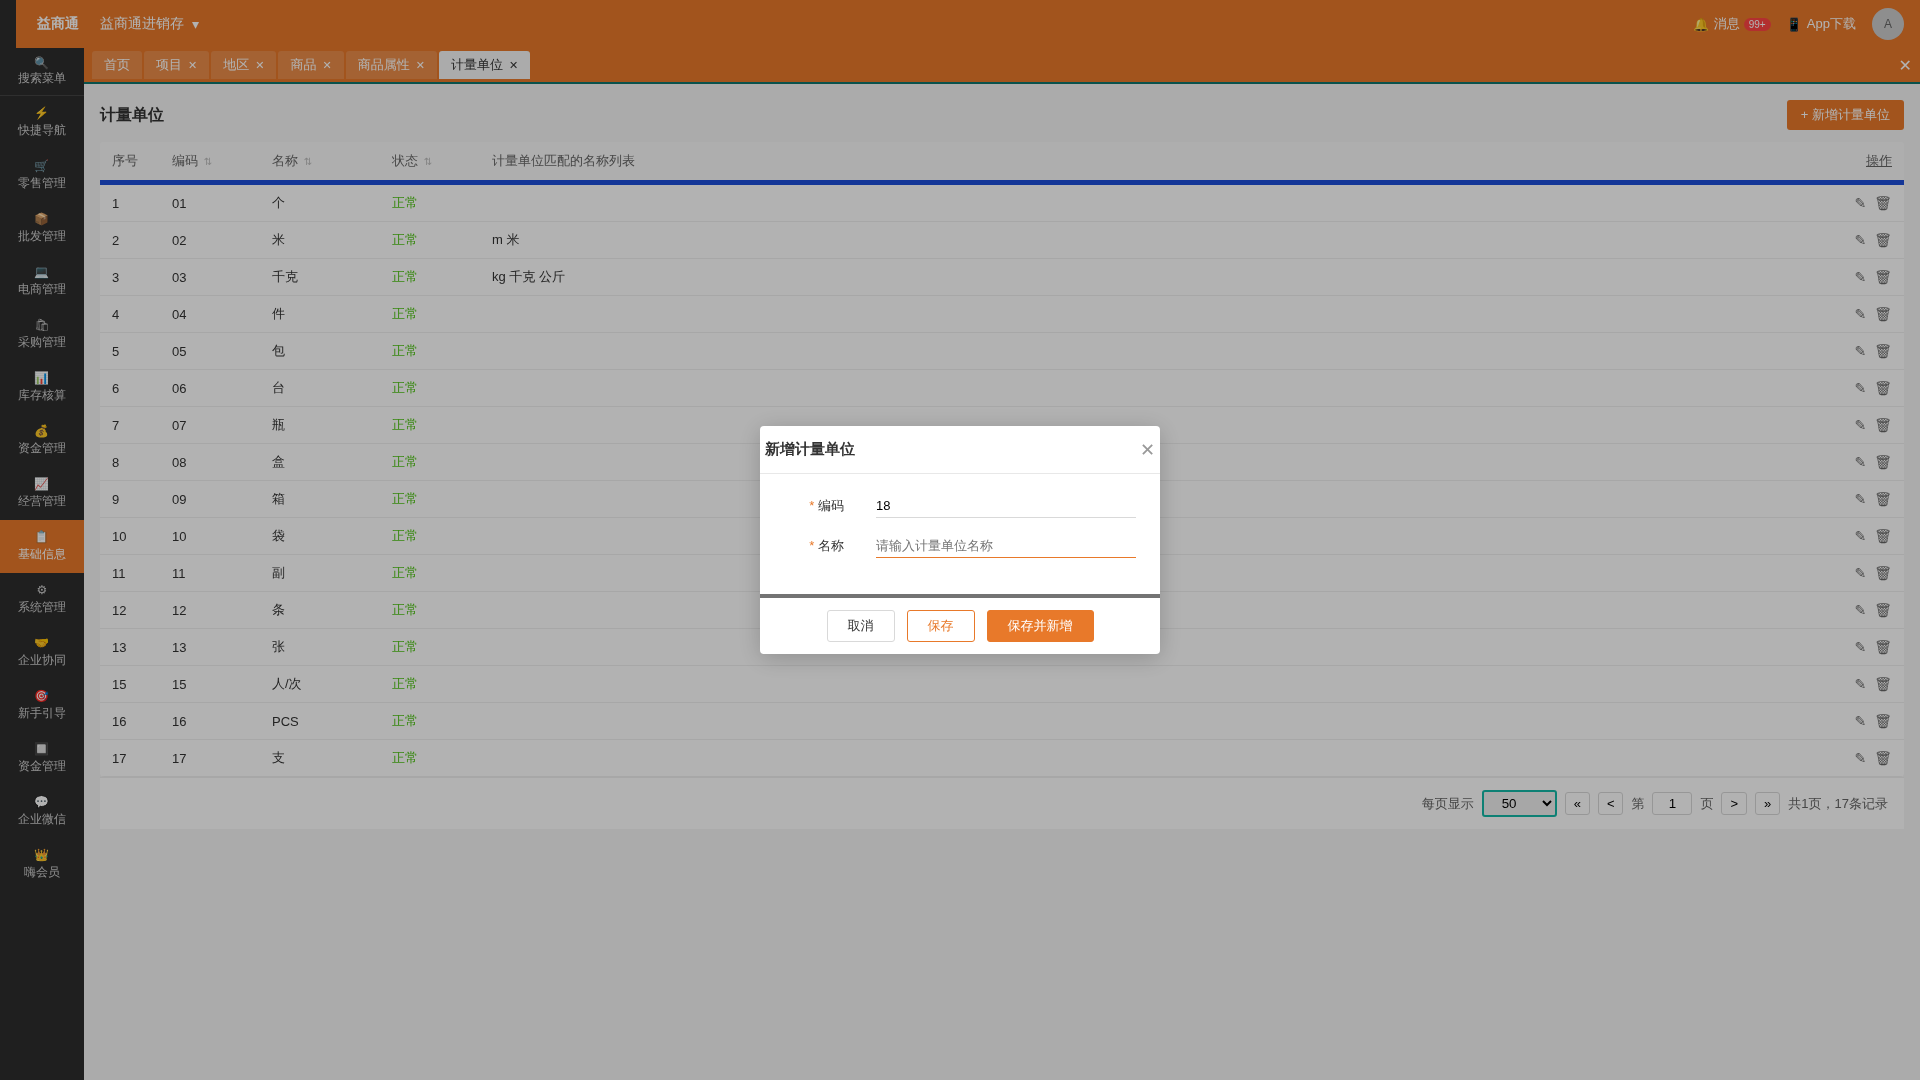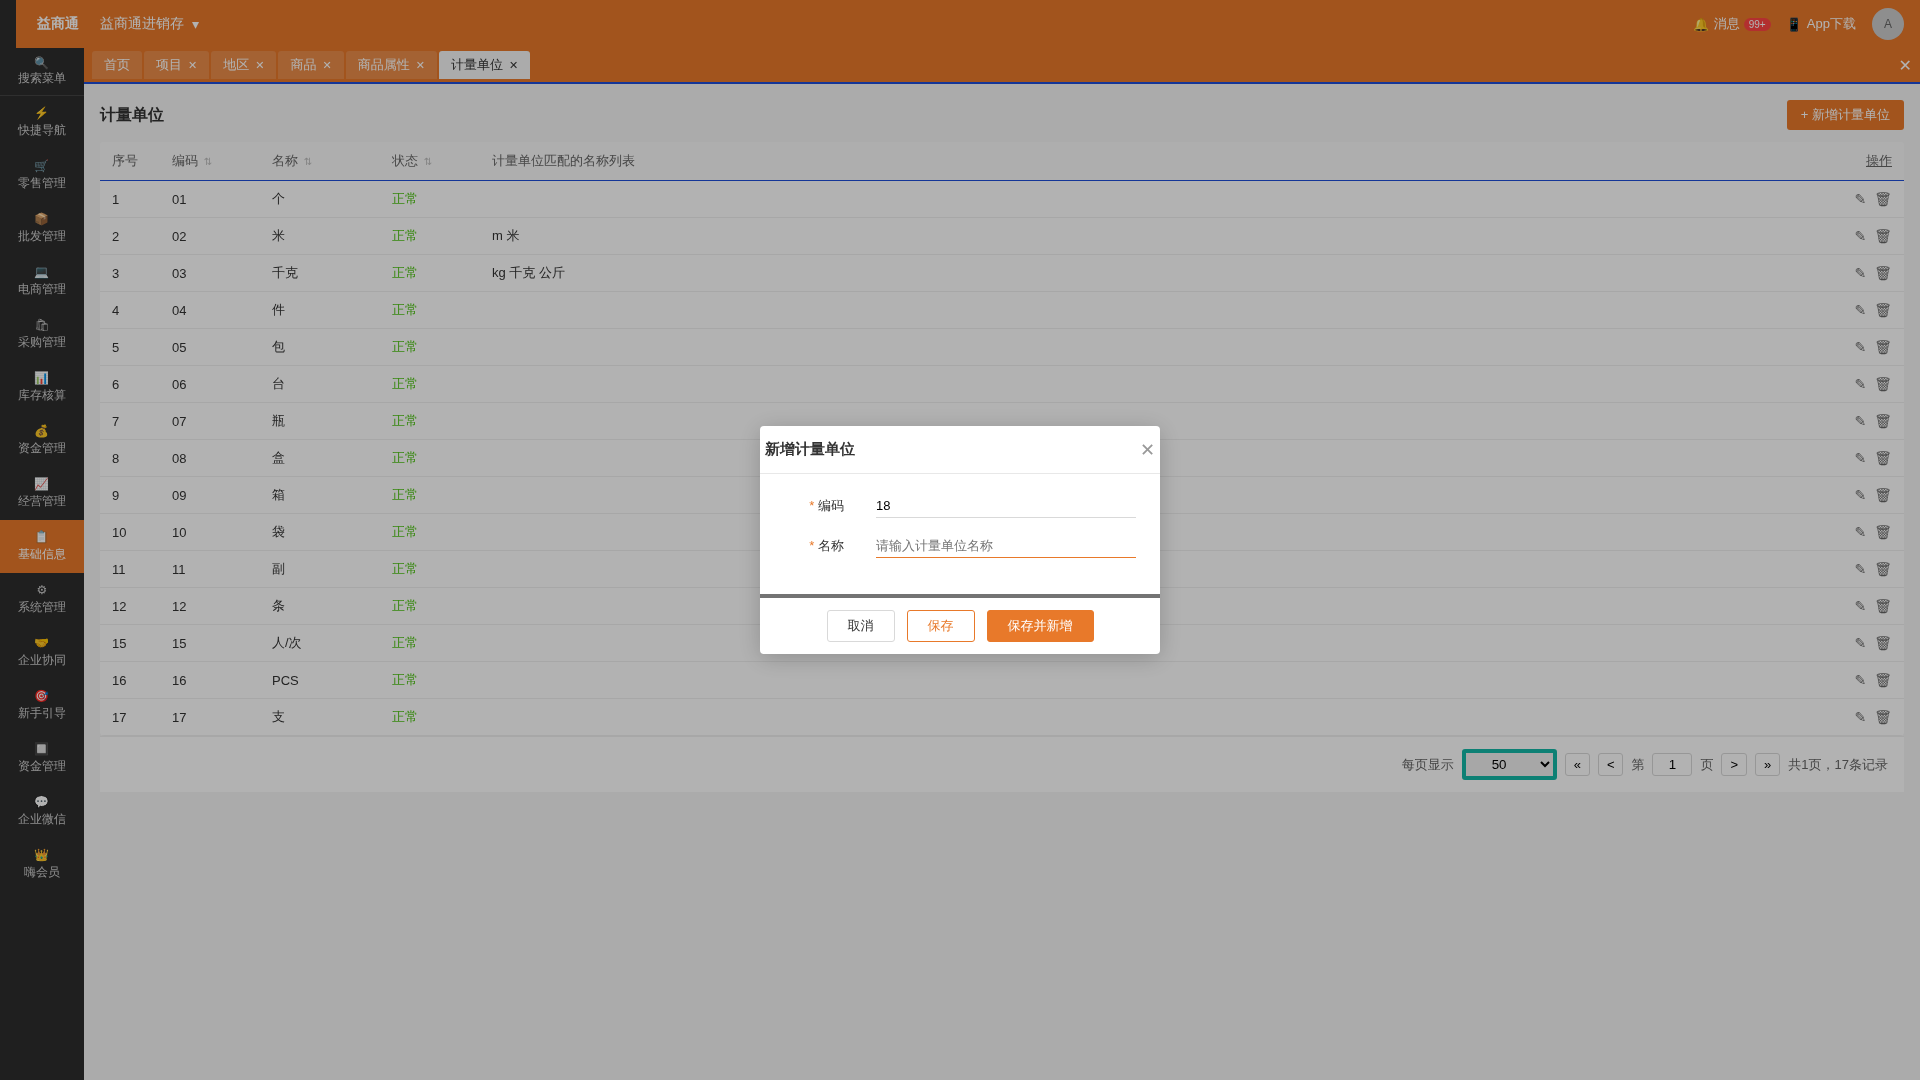--- a/index.html
+++ b/index.html
@@ -18,49 +18,49 @@
 
     
     .top-header { background: #e8792a; height: 48px; display: flex; align-items: center; justify-content: space-between; padding: 0 16px; flex-shrink: 0; }
     .top-header-left { display: flex; align-items: center; gap: 8px; color: white; font-size: 14px; }
     .top-header-right { display: flex; align-items: center; gap: 16px; color: white; font-size: 13px; }
     .header-btn { background: none; border: none; color: white; cursor: pointer; font-size: 13px; display: flex; align-items: center; gap: 4px; }
     .notification-badge { background: #ff4444; color: white; border-radius: 10px; padding: 1px 5px; font-size: 10px; }
     .avatar { width: 32px; height: 32px; border-radius: 50%; background: #ccc; display: flex; align-items: center; justify-content: center; color: #666; font-size: 12px; }
 
     
-    .tab-bar { background: #e8792a; display: flex; align-items: center; padding: 0 8px; height: 36px; flex-shrink: 0; gap: 2px; border-bottom: 2px solid #1d4ed8; }
+    .tab-bar { background: #e8792a; display: flex; align-items: center; padding: 0 8px; height: 36px; flex-shrink: 0; gap: 2px; border-bottom: 2px solid #0f766e; }
     .tab { background: rgba(255,255,255,0.15); color: white; padding: 4px 12px; border-radius: 3px 3px 0 0; cursor: pointer; font-size: 13px; display: flex; align-items: center; gap: 4px; height: 28px; }
     .tab.active { background: #f5f5f5; color: #333; }
     .tab-close { font-size: 11px; color: inherit; cursor: pointer; margin-left: 2px; }
     .tab-close-white { color: white; }
     .tab-bar-close { background: none; border: none; color: white; cursor: pointer; font-size: 16px; margin-left: auto; }
 
     
     .content { flex: 1; background: #f5f5f5; padding: 16px; overflow: auto; position: relative; }
     .page-title { font-size: 16px; font-weight: bold; color: #333; margin-bottom: 12px; display: flex; align-items: center; justify-content: space-between; }
     .add-btn { background: #e8792a; color: white; border: none; padding: 6px 14px; border-radius: 3px; cursor: pointer; font-size: 13px; }
 
     
     .table-container { background: white; border-radius: 4px; overflow: hidden; }
     table { width: 100%; border-collapse: collapse; }
     thead { background: #f9f9f9; }
-    thead th { padding: 10px 12px; text-align: left; font-weight: normal; color: #666; border-bottom: 1px solid #1d4ed8; font-size: 13px; }
+    thead th { padding: 10px 12px; text-align: left; font-weight: normal; color: #666; border-bottom: 5px solid #1d4ed8; font-size: 13px; }
     thead th .sort-arrows { color: #bbb; font-size: 10px; margin-left: 2px; }
     tbody tr { border-bottom: 1px solid #f0f0f0; }
     tbody td { padding: 9px 12px; font-size: 13px; color: #333; }
     .status-normal { color: #52c41a; }
     .action-icons { display: flex; gap: 8px; justify-content: flex-end; }
     .action-icon { color: #666; cursor: pointer; font-size: 14px; }
 
     
     .pagination { display: flex; align-items: center; justify-content: flex-end; padding: 12px 16px; background: white; border-top: 1px solid #f0f0f0; gap: 8px; font-size: 13px; color: #666; }
     .page-btn { border: 1px solid #d9d9d9; background: white; padding: 3px 8px; cursor: pointer; border-radius: 3px; font-size: 13px; }
     .page-input { width: 40px; border: 1px solid #d9d9d9; text-align: center; padding: 3px; border-radius: 3px; }
-    .page-size-select { border: 4px solid #14b8a6; padding: 3px 22px; border-radius: 3px; }
+    .page-size-select { border: 2px solid #14b8a6; padding: 3px 14px; border-radius: 3px; }
 
     
     .overlay { position: fixed; top: 0; left: 0; right: 0; bottom: 0; background: rgba(0,0,0,0.3); display: flex; align-items: center; justify-content: center; z-index: 1000; }
 
     
     .modal { background: white; border-radius: 4px; width: 400px; box-shadow: 0 4px 24px rgba(0,0,0,0.2); }
     .modal-header { padding: 14px 5px; border-bottom: 1px solid #e8e8e8; display: flex; align-items: center; justify-content: space-between; }
     .modal-title { font-size: 15px; font-weight: bold; color: #333; }
     .modal-close { background: none; border: none; cursor: pointer; font-size: 18px; color: #999; line-height: 1; }
     .modal-body { padding: 20px 24px; }
@@ -378,20 +378,33 @@
         <div class="action-icons">
           <span class="action-icon">✎</span>
           <span class="action-icon">🗑</span>
         </div>
       </td>
     </tr>
             <tr>
       <td>12</td>
       <td>12</td>
       <td>条</td>
+      <td><span class="status-normal">正常</span></td>
+      <td></td>
+      <td>
+        <div class="action-icons">
+          <span class="action-icon">✎</span>
+          <span class="action-icon">🗑</span>
+        </div>
+      </td>
+    </tr>
+            <tr>
+      <td>13</td>
+      <td>13</td>
+      <td>张</td>
       <td><span class="status-normal">正常</span></td>
       <td></td>
       <td>
         <div class="action-icons">
           <span class="action-icon">✎</span>
           <span class="action-icon">🗑</span>
         </div>
       </td>
     </tr>
             <tr>

